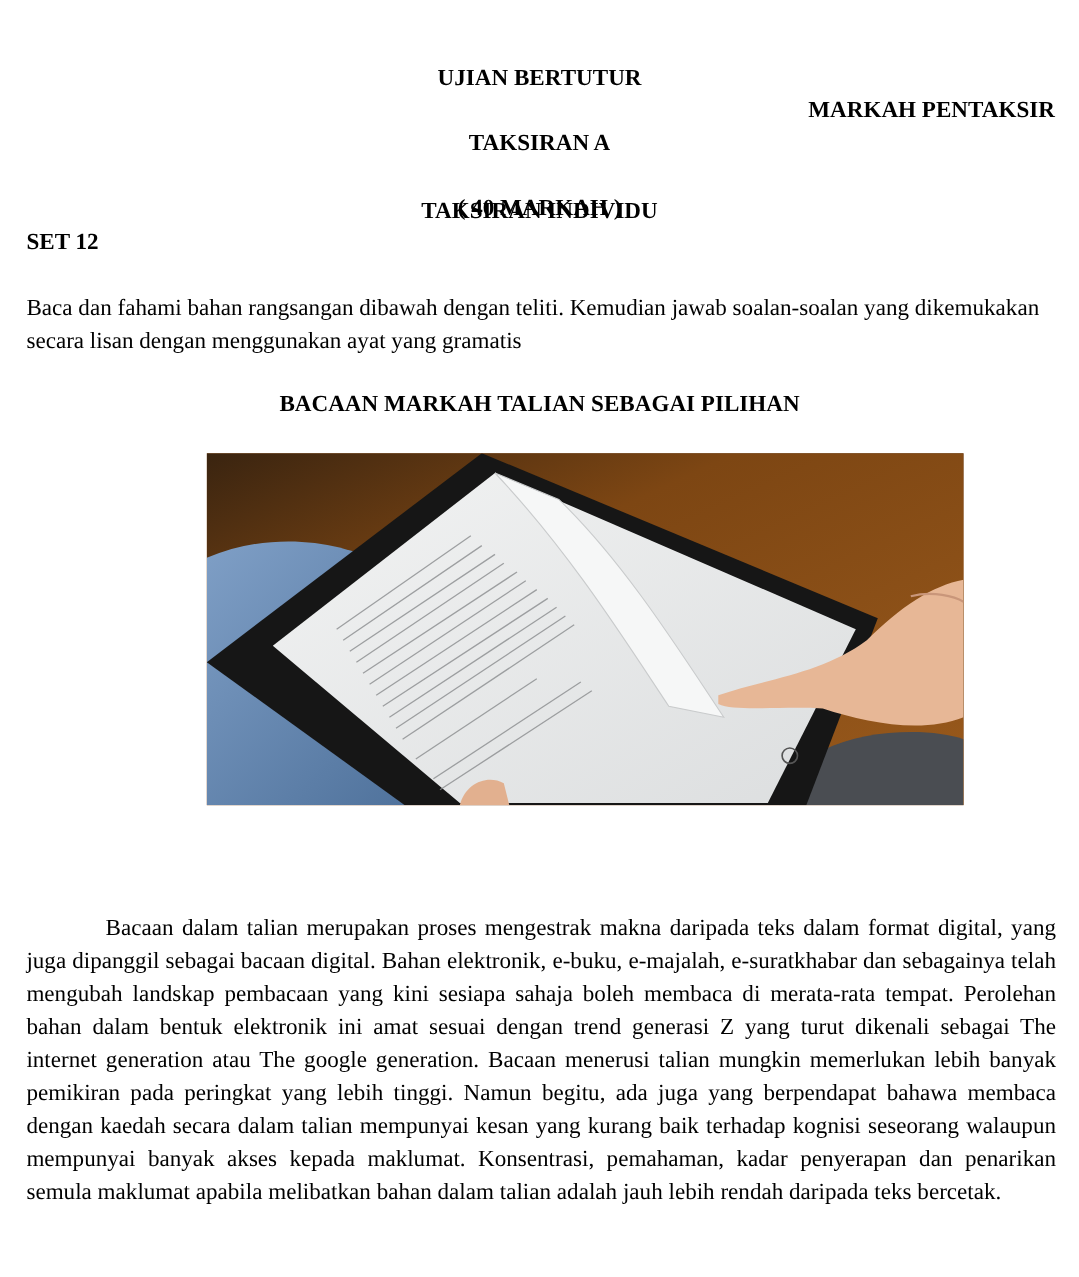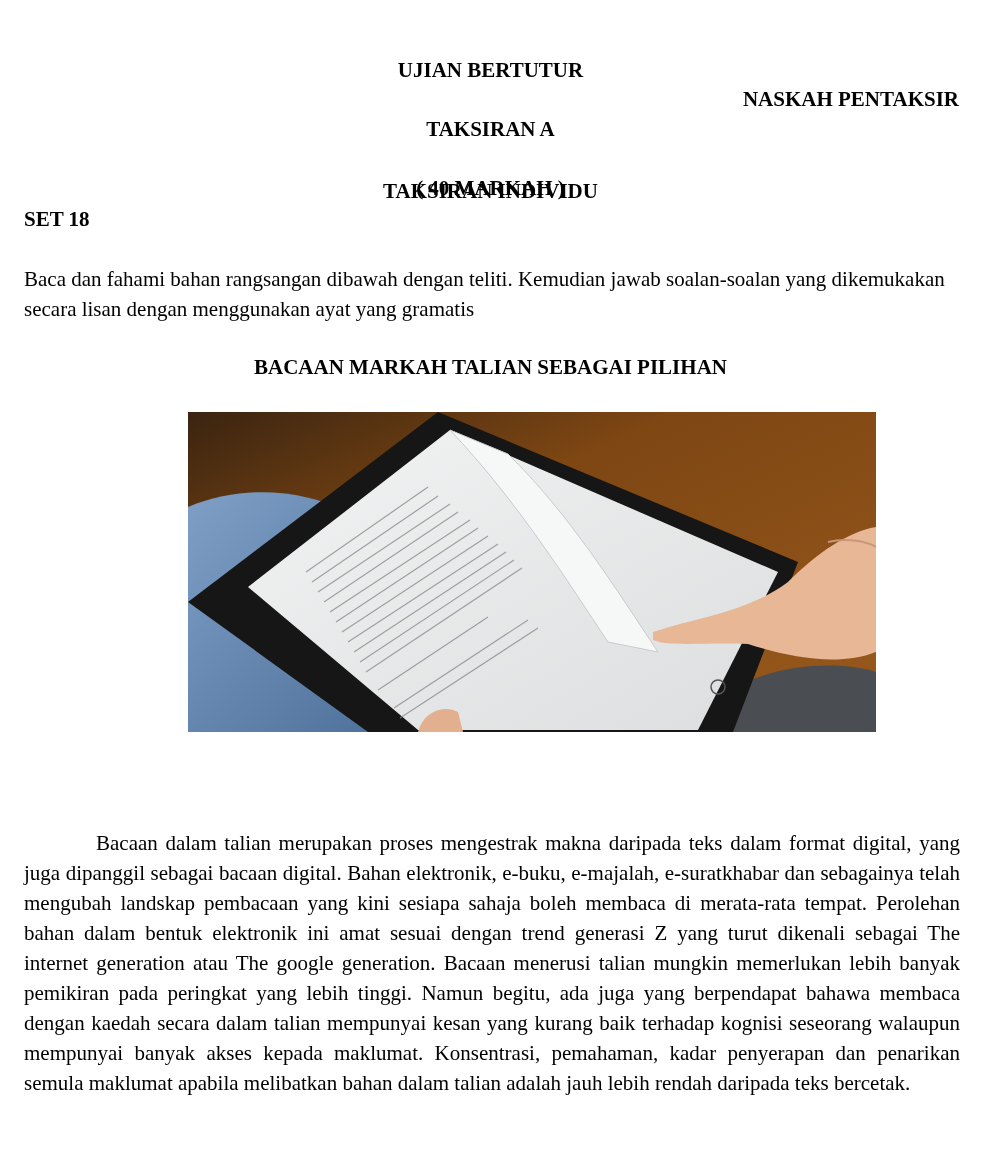--- a/index.html
+++ b/index.html
@@ -18,25 +18,25 @@
   #figure {
     left: 188px; top: 412px; width: 688px; height: 320px; overflow: hidden;
     background: linear-gradient(180deg, #6a3a10 0%, #8a4d16 30%, #7a4212 100%);
   }
   svg { display: block; }
 </style>
 </head>
 <body>
 
 <div class="abs hdr center" style="top:55px;">UJIAN BERTUTUR</div>
-<div class="abs hdr" style="right:22px; top:84px;">NASKAH PENTAKSIR</div>
+<div class="abs hdr" style="right:22px; top:84px;">MARKAH PENTAKSIR</div>
 <div class="abs hdr center" style="top:114px;">TAKSIRAN A</div>
 <div class="abs hdr center" style="top:132px;margin-top:44px;">TAKSIRAN INDIVIDU</div>
 <div class="abs hdr center" style="top:173px;">( 40 MARKAH )</div>
-<div class="abs hdr" style="left:24px; top:204px;">SET 18</div>
+<div class="abs hdr" style="left:24px; top:204px;">SET 12</div>
 
 <div id="instr" class="abs body-text">Baca dan fahami bahan rangsangan dibawah dengan teliti. Kemudian jawab soalan-soalan yang dikemukakan secara lisan dengan menggunakan ayat yang gramatis</div>
 
 <div class="abs hdr center" style="top:352px;">BACAAN MARKAH TALIAN SEBAGAI PILIHAN</div>
 
 <div id="figure" class="abs" title="Tangan menyentuh skrin tablet yang memaparkan e-buku">
   <svg width="688" height="320" viewBox="0 0 688 320">
     <defs>
       <linearGradient id="bg" x1="0" y1="0" x2="1" y2="1">
         <stop offset="0" stop-color="#3a2410"></stop>

